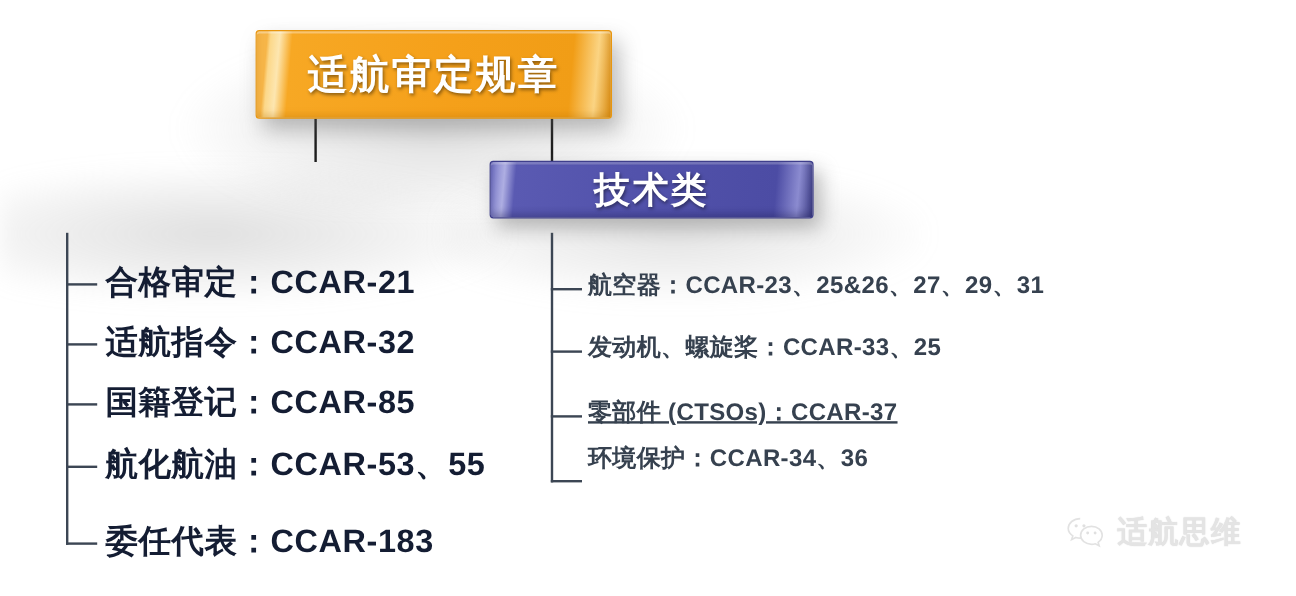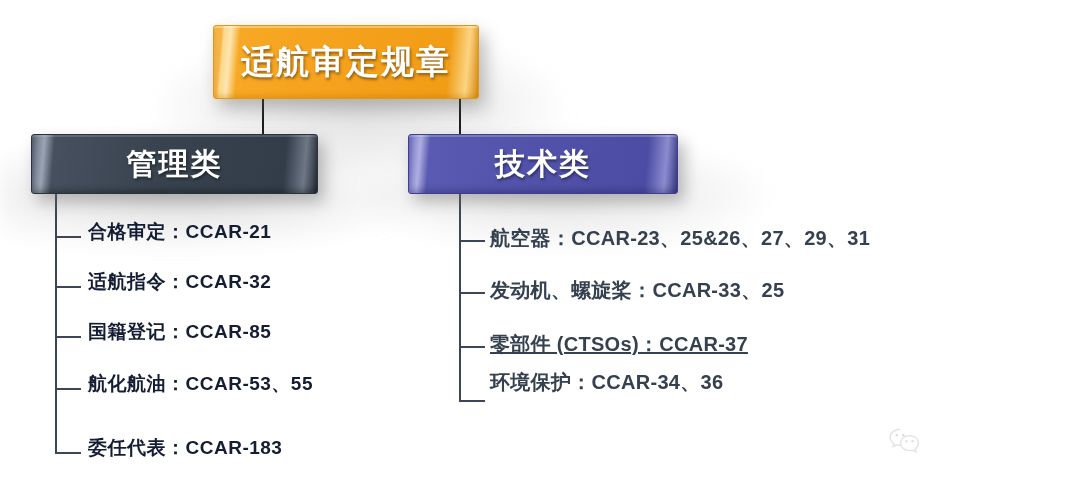--- a/index.html
+++ b/index.html
@@ -100,21 +100,21 @@
     border-radius: 3px;
   }
   .node .label {
     position: relative;
     z-index: 3;
   }
 
   
   #node-root {
     left: 213px; top: 25px;
-    width: 266px; height: 74px;
+    width: 297px; height: 74px;
     font-size: 33px;
     filter: drop-shadow(6px 9px 9px rgba(90,90,90,0.40));
   }
   #node-root .face {
     background: linear-gradient(95deg,
         #f6b548 0%, #f6b548 3%,
         #fcd88a 4%, #fde6b0 6.5%,
         #f7a824 10%, #f5a01a 55%,
         #f19d16 88%,
         #fbd483 95%, #d98b10 100%);
@@ -138,21 +138,21 @@
         #333d4a 88%,
         #6d7786 95%, #262e38 100%);
     border: 1px solid #2b333e;
     box-shadow: inset 0 2px 0 rgba(255,255,255,0.16),
                 inset 0 -3px 6px rgba(0,0,0,0.30);
   }
 
   
   #node-tech {
     left: 408px; top: 134px;
-    width: 270px; height: 60px;
+    width: 270px; height: 48px;
     font-size: 30px;
     filter: drop-shadow(6px 8px 8px rgba(105,105,105,0.45));
   }
   #node-tech .face {
     background: linear-gradient(95deg,
         #6f6fc4 0%, #9595d6 2.5%,
         #aeaee2 4.5%,
         #5a5ab2 8%, #5252ab 45%,
         #4c4ca4 88%,
         #8b8bd0 95%, #3c3c84 100%);
@@ -170,21 +170,21 @@
   }
   .leaf {
     position: absolute;
     left: 0;
     white-space: nowrap;
     font-weight: 700;
     line-height: 1;
   }
   #list-admin { left: 88px; top: 222px; }
   #list-admin .leaf {
-    font-size: 19px;
+    font-size: 27px;
     color: #141d33;
     letter-spacing: 0.5px;
   }
   #list-tech { left: 490px; top: 228px; }
   #list-tech .leaf {
     font-size: 20px;
     color: #36414f;
     letter-spacing: 0.3px;
   }
 
@@ -233,24 +233,20 @@
     <div class="tick" style="top:98px;"></div>
     <div class="tick" style="top:152px;"></div>
     <div class="tick" style="top:206px;"></div>
   </div>
 
   <div class="node" id="node-root">
     <div class="face"></div>
     <span class="label">适航审定规章</span>
   </div>
 
-  <div class="node" id="node-admin">
-    <div class="face"></div>
-    <span class="label">管理类</span>
-  </div>
 
   <div class="node" id="node-tech">
     <div class="face"></div>
     <span class="label">技术类</span>
   </div>
 
   <ul class="leaf-list" id="list-admin">
     <li class="leaf" style="top:0px;">合格审定：CCAR-21</li>
     <li class="leaf" style="top:50px;">适航指令：CCAR-32</li>
     <li class="leaf" style="top:100px;">国籍登记：CCAR-85</li>
@@ -273,15 +269,16 @@
           <path d="M21.6 8.6c-5 0-9.1 3.4-9.1 7.5 0 4.2 4.1 7.5 9.1 7.5 1.1 0 2.2-.15 3.2-.45l3.2 1.65-.9-2.8c2-1.4 3.4-3.5 3.4-5.9 0-4.1-4-7.5-8.9-7.5z"></path>
         </g>
         <g fill="#dedede">
           <circle cx="8.8" cy="8.2" r="1.35"></circle>
           <circle cx="15.3" cy="8.2" r="1.35"></circle>
           <circle cx="18.4" cy="14.2" r="1.2"></circle>
           <circle cx="24.6" cy="14.2" r="1.2"></circle>
         </g>
       </svg>
     </span>
+    <span class="wm-text">适航思维</span>
   </div>
 
 </div>
 
 </body></html>

